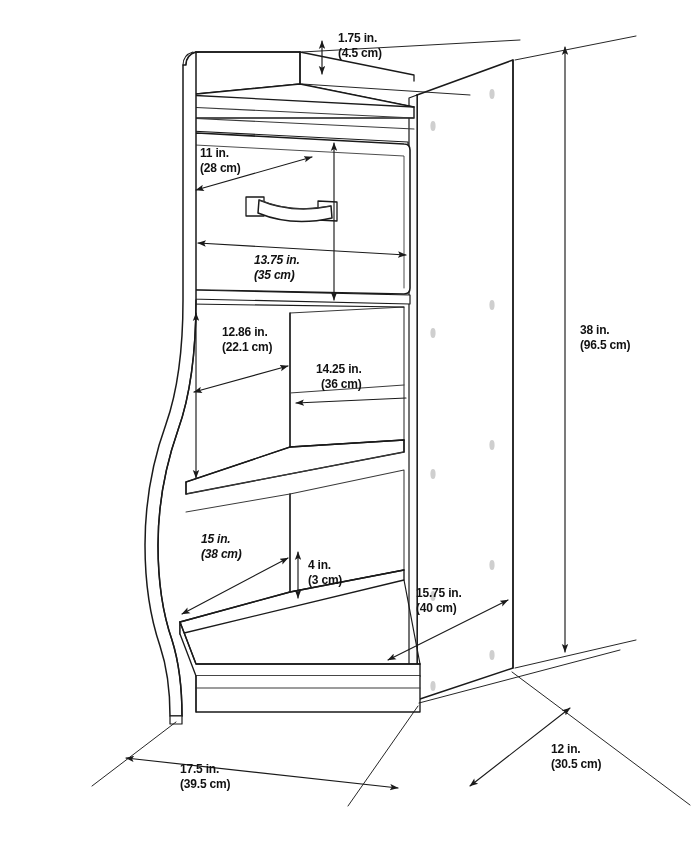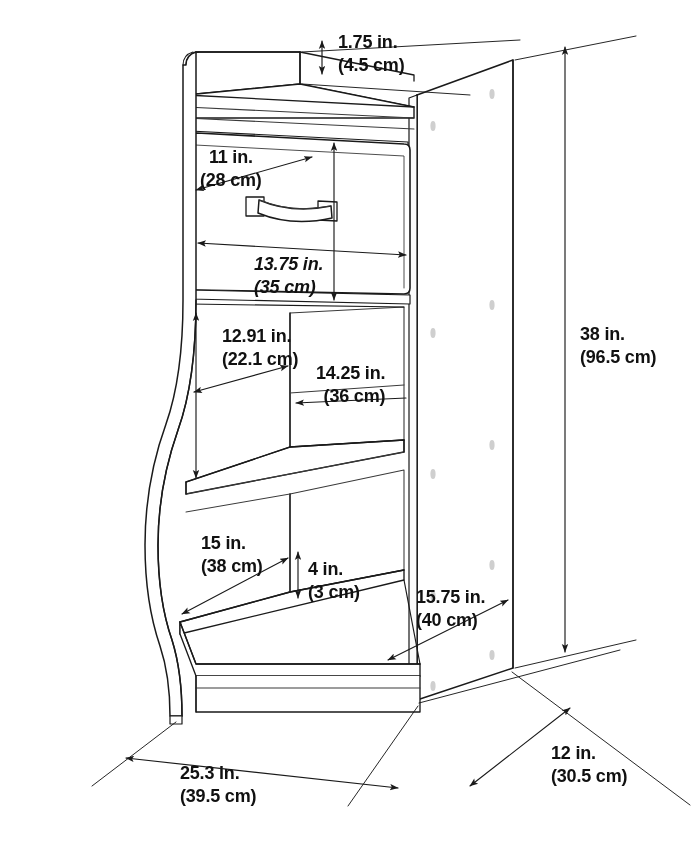--- a/index.html
+++ b/index.html
@@ -24,21 +24,21 @@
     top: 0;
     left: 0;
     width: 700px;
     height: 855px;
     display: block;
   }
   .dim-text {
     position: absolute;
     font-family: "Liberation Sans", sans-serif;
     font-weight: bold;
-    font-size: 18px;
+    font-size: 12px;
     line-height: 1.28;
     color: #111111;
     white-space: nowrap;
     letter-spacing: -0.2px;
   }
   .dim-text .ln {
     display: block;
   }
 </style>
 </head>
@@ -231,64 +231,64 @@
       </g>
 
     </g>
   </svg>
 
   <div class="dim-text" style="left:338px; top:31px;">
     <span class="ln">1.75 in.</span>
     <span class="ln">(4.5 cm)</span>
   </div>
 
-  <div class="dim-text" style="left:200px; top:146px;text-align:center;">
+  <div class="dim-text" style="left:200px; top:146px;">
     <span class="ln">11 in.</span>
     <span class="ln">(28 cm)</span>
   </div>
 
 
   <div class="dim-text" style="left:254px; top:253px;font-style:italic;">
     <span class="ln">13.75 in.</span>
     <span class="ln">(35 cm)</span>
   </div>
 
   <div class="dim-text" style="left:222px; top:325px;">
-    <span class="ln">12.91 in.</span>
+    <span class="ln">12.86 in.</span>
     <span class="ln">(22.1 cm)</span>
   </div>
 
   <div class="dim-text" style="left:316px; top:362px;text-align:right;">
     <span class="ln">14.25 in.</span>
     <span class="ln">(36 cm)</span>
   </div>
 
 
-  <div class="dim-text" style="left:201px; top:532px;">
+  <div class="dim-text" style="left:201px; top:532px;font-style:italic;">
     <span class="ln">15 in.</span>
     <span class="ln">(38 cm)</span>
   </div>
 
   <div class="dim-text" style="left:308px; top:558px;">
     <span class="ln">4 in.</span>
     <span class="ln">(3 cm)</span>
   </div>
 
   <div class="dim-text" style="left:580px; top:323px;">
     <span class="ln">38 in.</span>
     <span class="ln">(96.5 cm)</span>
   </div>
 
   <div class="dim-text" style="left:416px; top:586px;">
     <span class="ln">15.75 in.</span>
     <span class="ln">(40 cm)</span>
   </div>
 
   <div class="dim-text" style="left:180px; top:762px;">
-    <span class="ln">25.3 in.</span>
+    <span class="ln">17.5 in.</span>
     <span class="ln">(39.5 cm)</span>
   </div>
 
   <div class="dim-text" style="left:551px; top:742px;">
     <span class="ln">12 in.</span>
     <span class="ln">(30.5 cm)</span>
   </div>
 
 </div>
 

